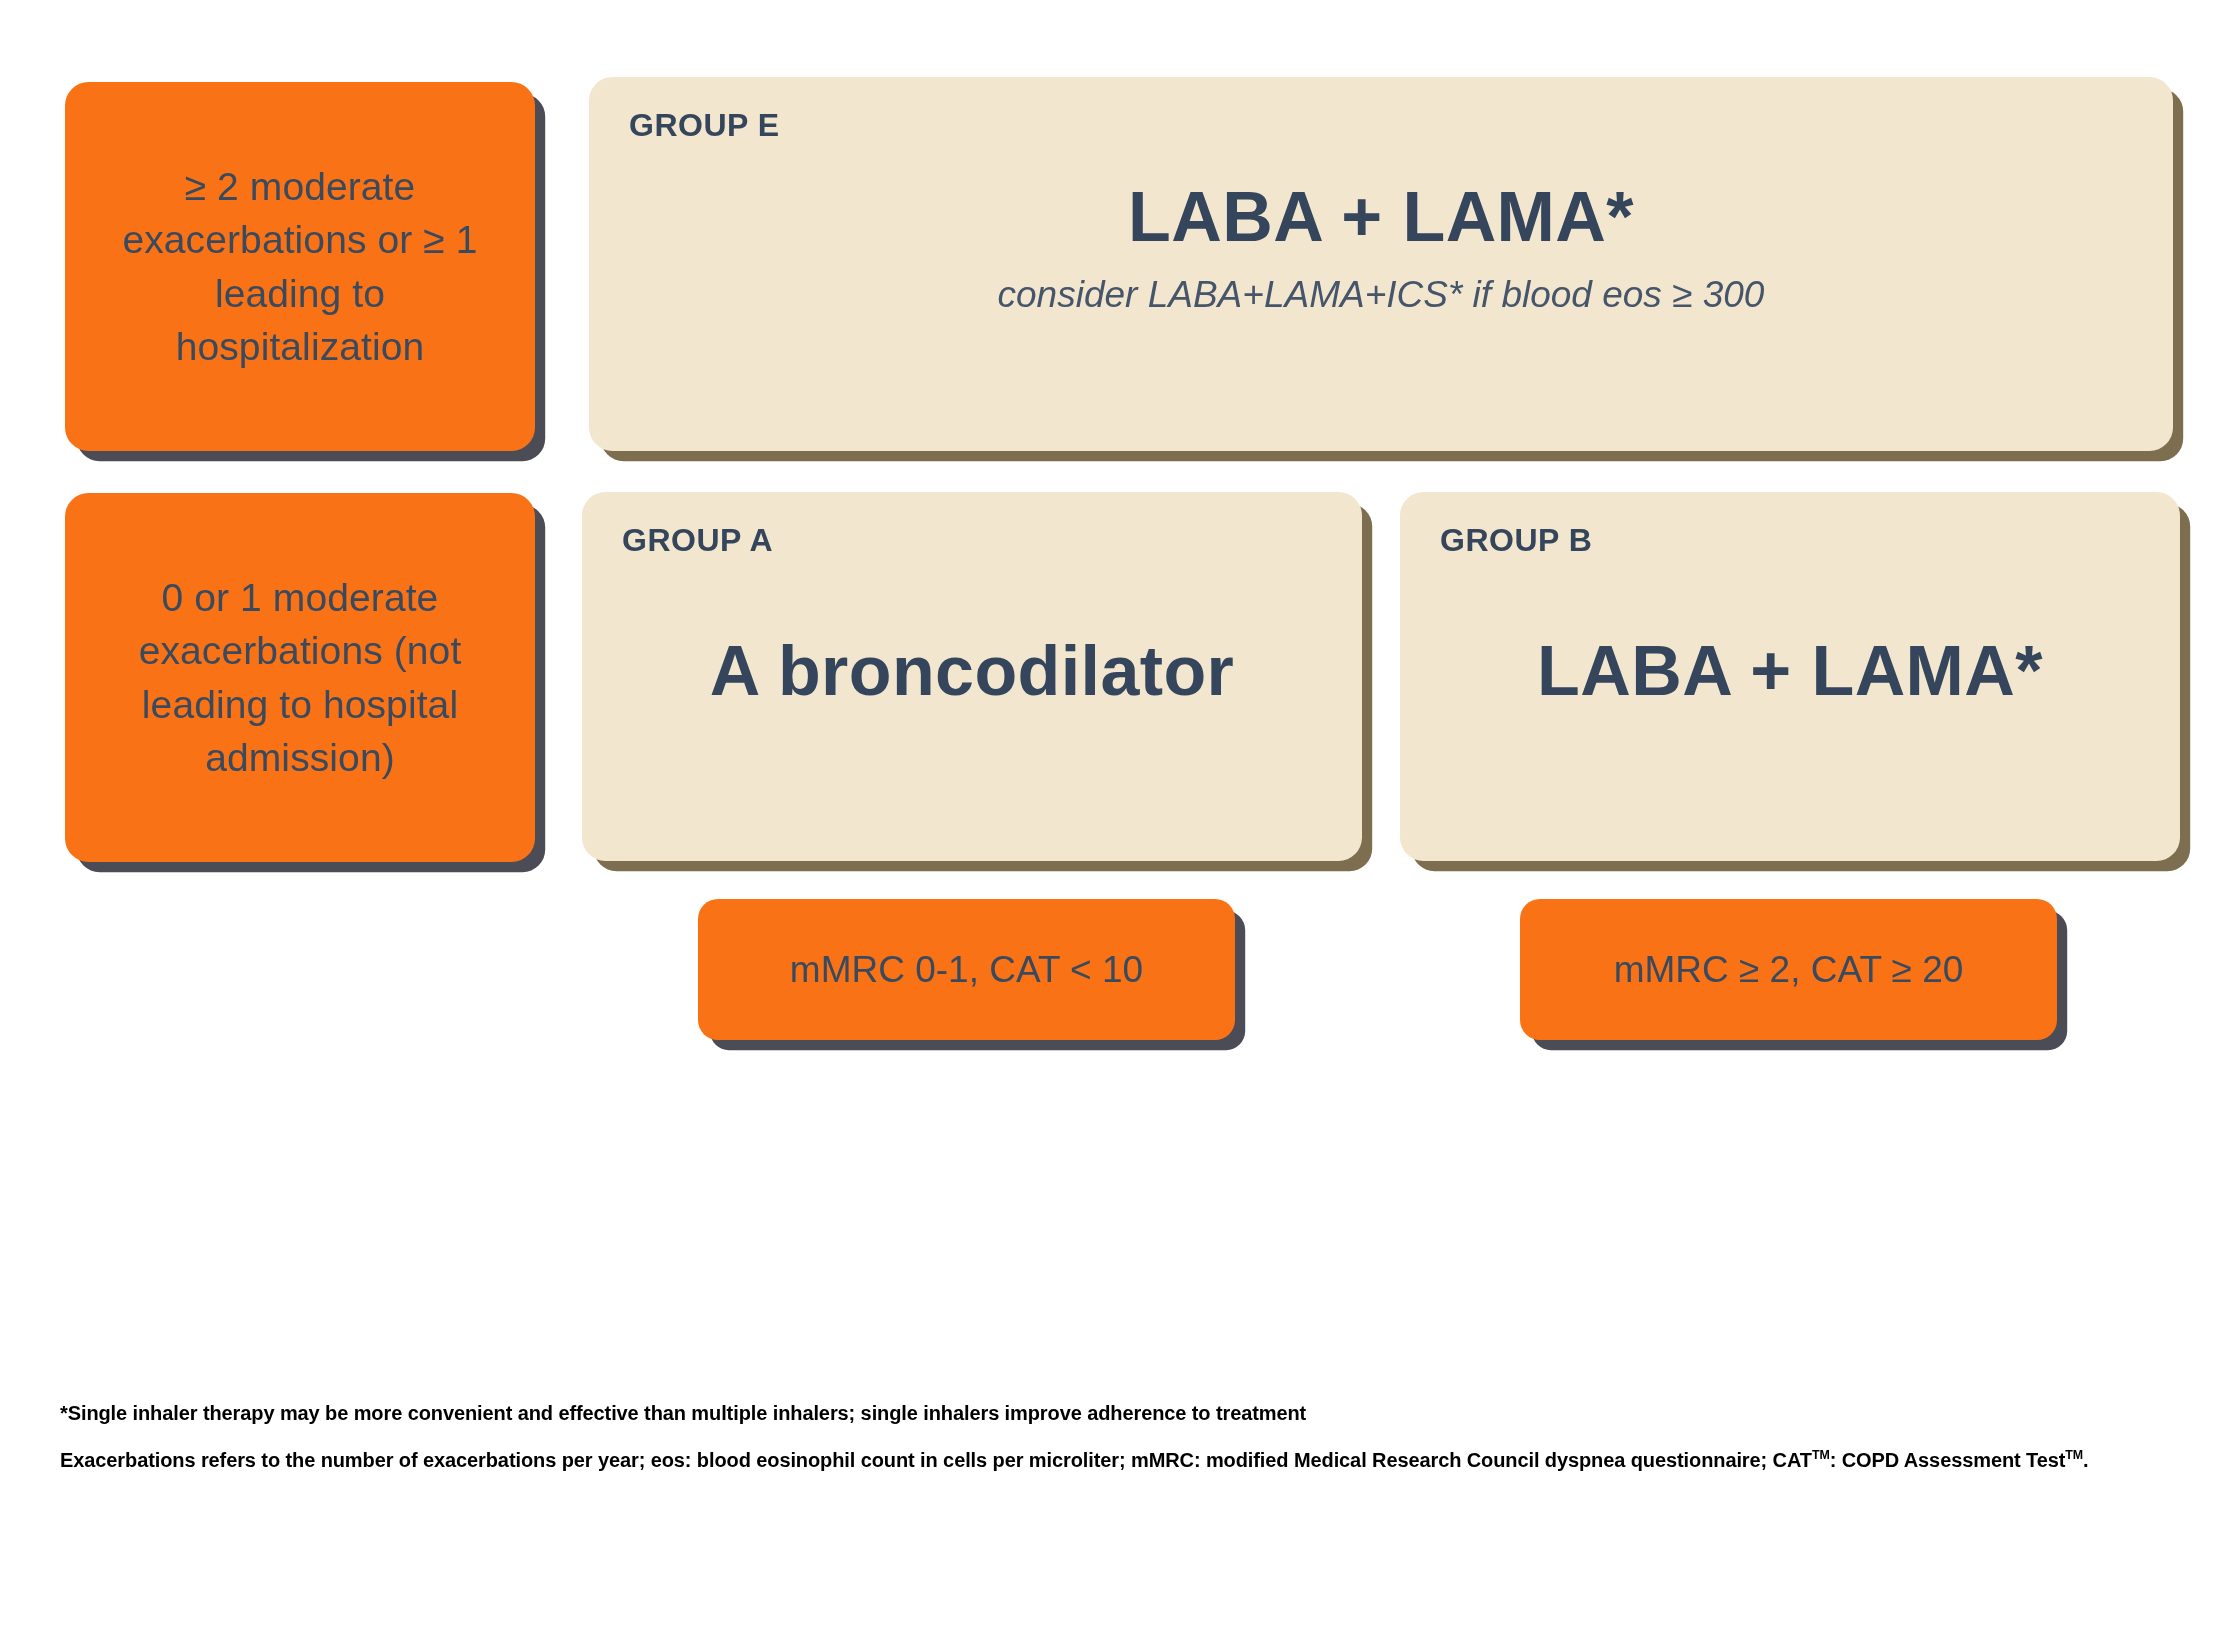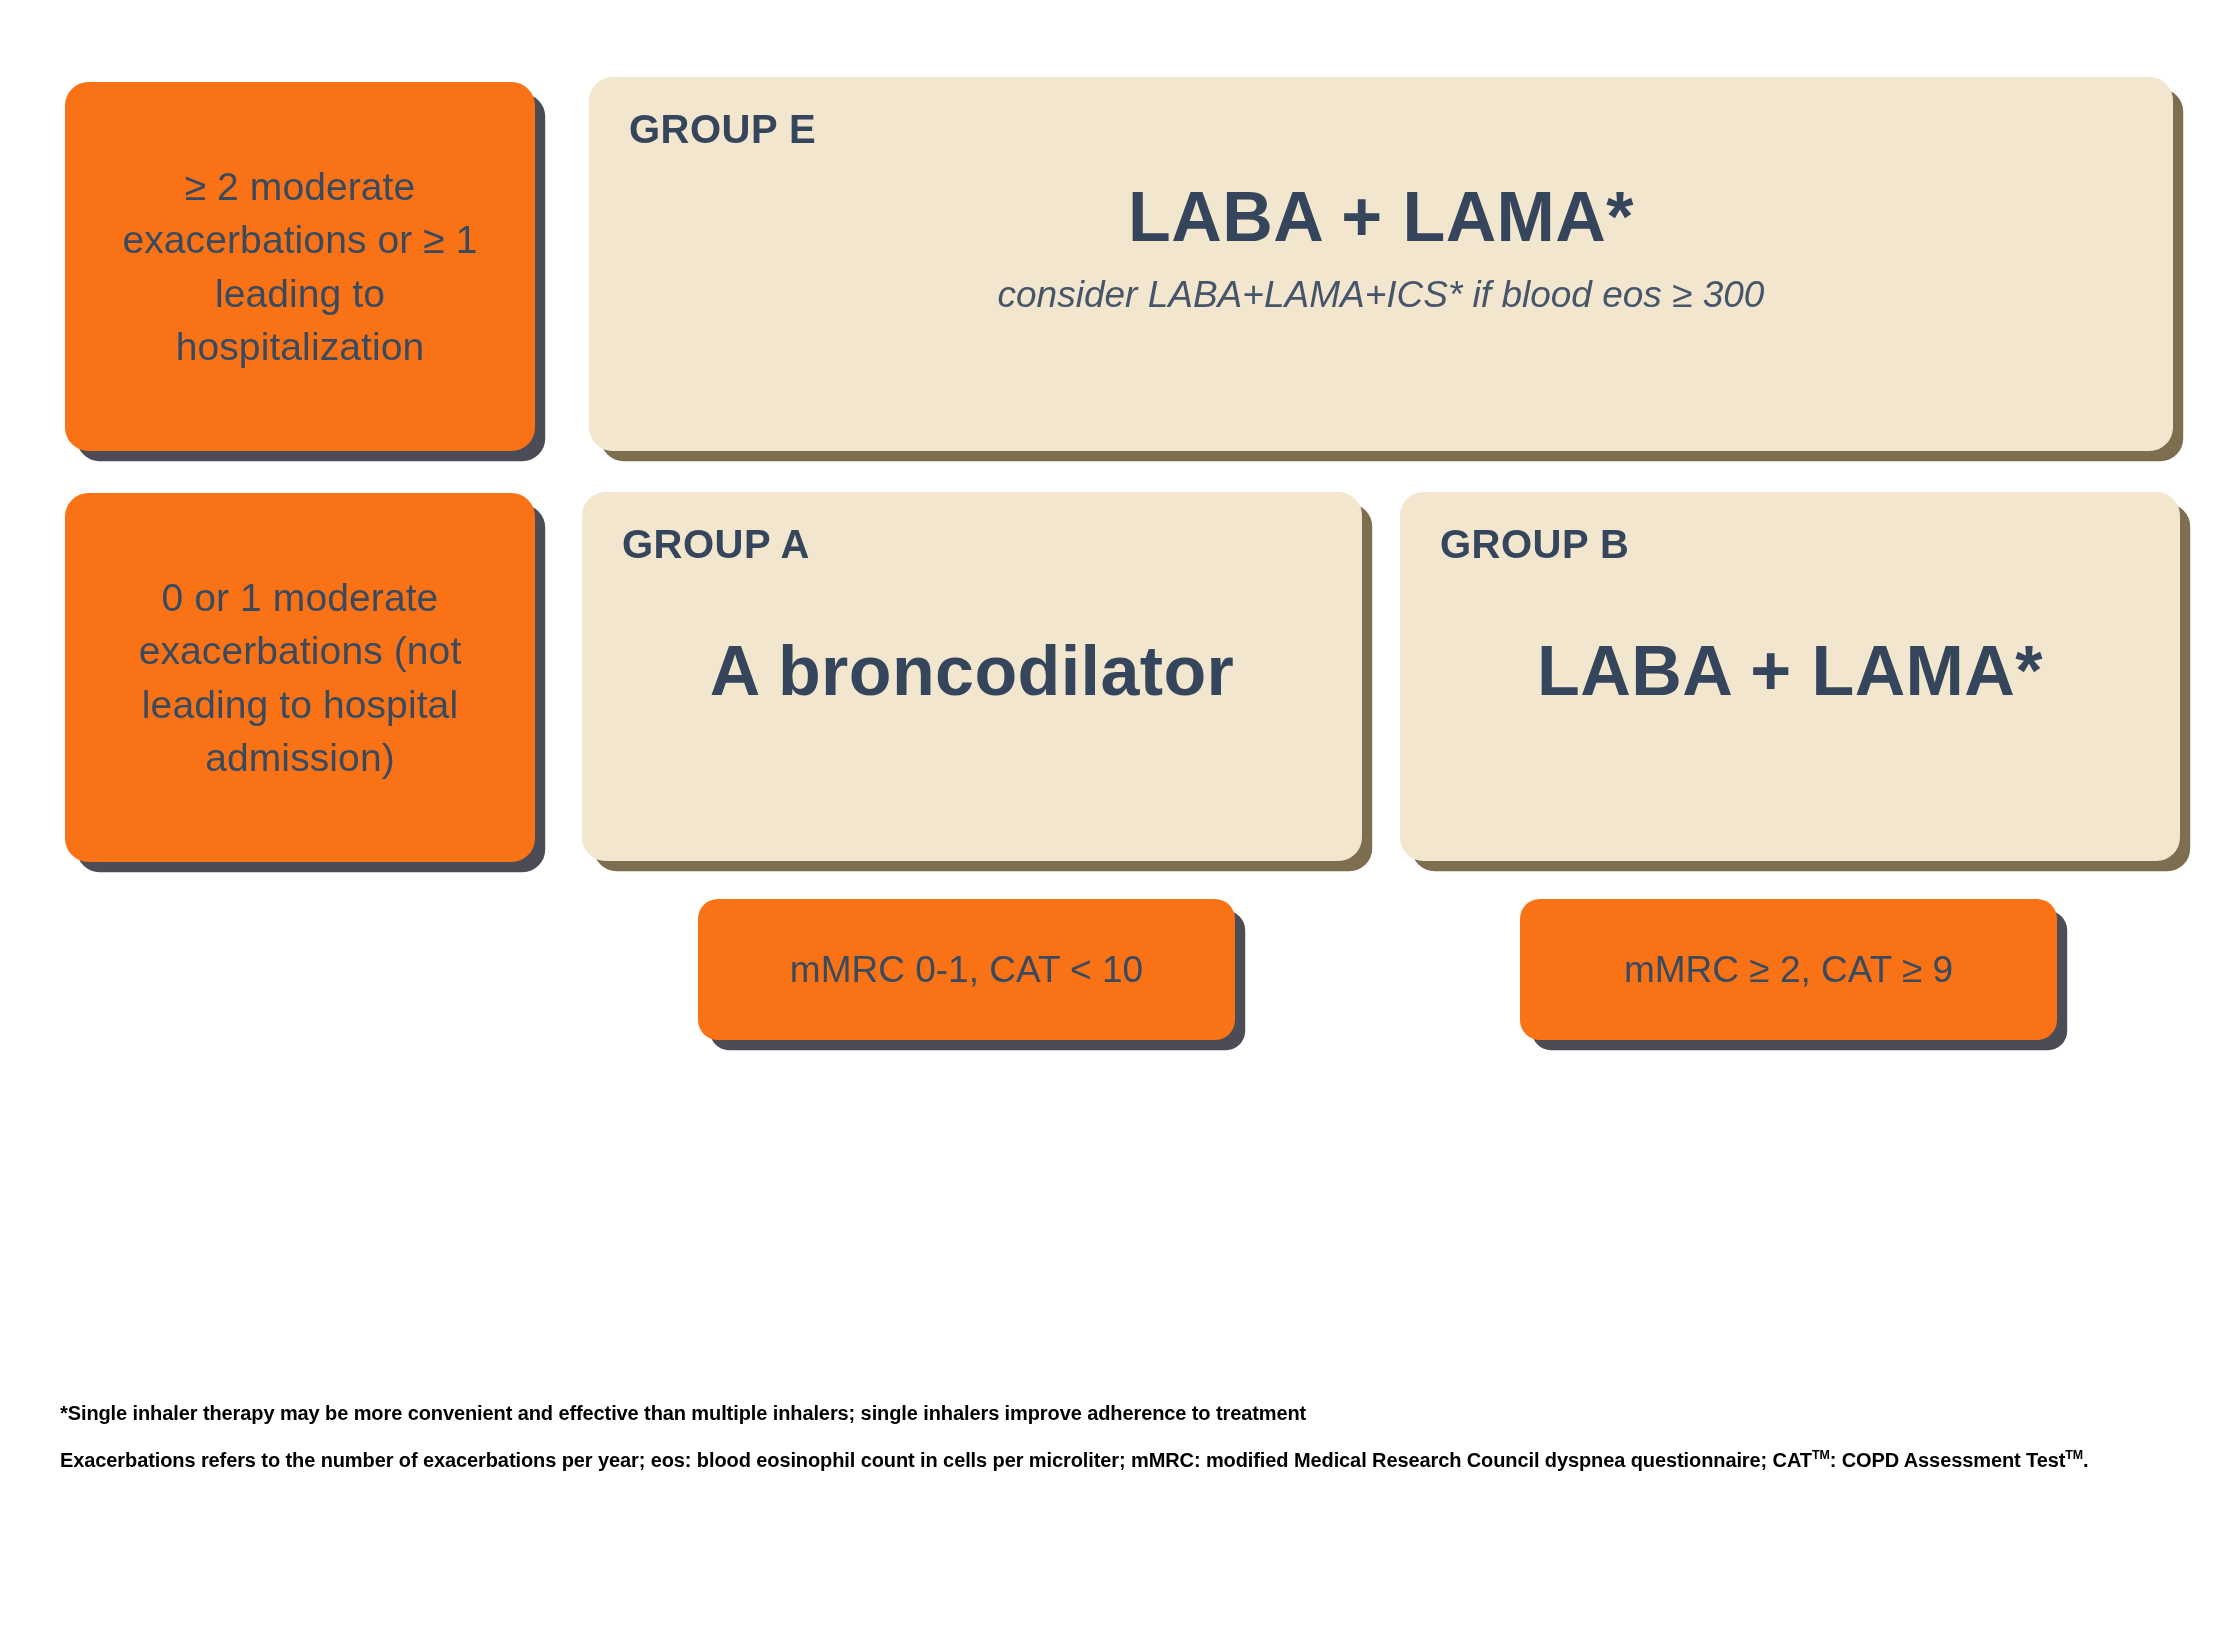--- a/index.html
+++ b/index.html
@@ -56,21 +56,21 @@
   }
 
   
   .group {
     padding: 0;
   }
   .group-label {
     position: absolute;
     top: 30px;
     left: 40px;
-    font-size: 40px;
+    font-size: 32px;
     font-weight: bold;
     letter-spacing: 0.5px;
     color: #35465c;
   }
   .group-body {
     position: absolute;
     left: 0;
     right: 0;
     text-align: center;
   }
@@ -158,21 +158,21 @@
     <div class="group-body" style="top:143px;">
       <div class="group-title">LABA + LAMA*</div>
     </div>
   </div>
 
   <div class="card card-grey badge" style="left:698px; top:899px; width:537px; height:141px;">
     <span class="badge-text">mMRC 0-1, CAT &lt; 10</span>
   </div>
 
   <div class="card card-grey badge" style="left:1520px; top:899px; width:537px; height:141px;">
-    <span class="badge-text">mMRC ≥ 2, CAT ≥ 9</span>
+    <span class="badge-text">mMRC ≥ 2, CAT ≥ 20</span>
   </div>
 
   <div class="footnotes">
     <p class="footnote-p">*Single inhaler therapy may be more convenient and effective than multiple inhalers; single inhalers improve adherence to treatment</p>
     <p class="footnote-p">
       <span>Exacerbations refers to the number of exacerbations per year; eos: blood eosinophil count in cells per microliter; mMRC: modified Medical Research Council dyspnea questionnaire; CAT</span><sup>TM</sup><span>: COPD Assessment Test</span><sup>TM</sup><span>.</span>
     </p>
   </div>
 
 </div>

